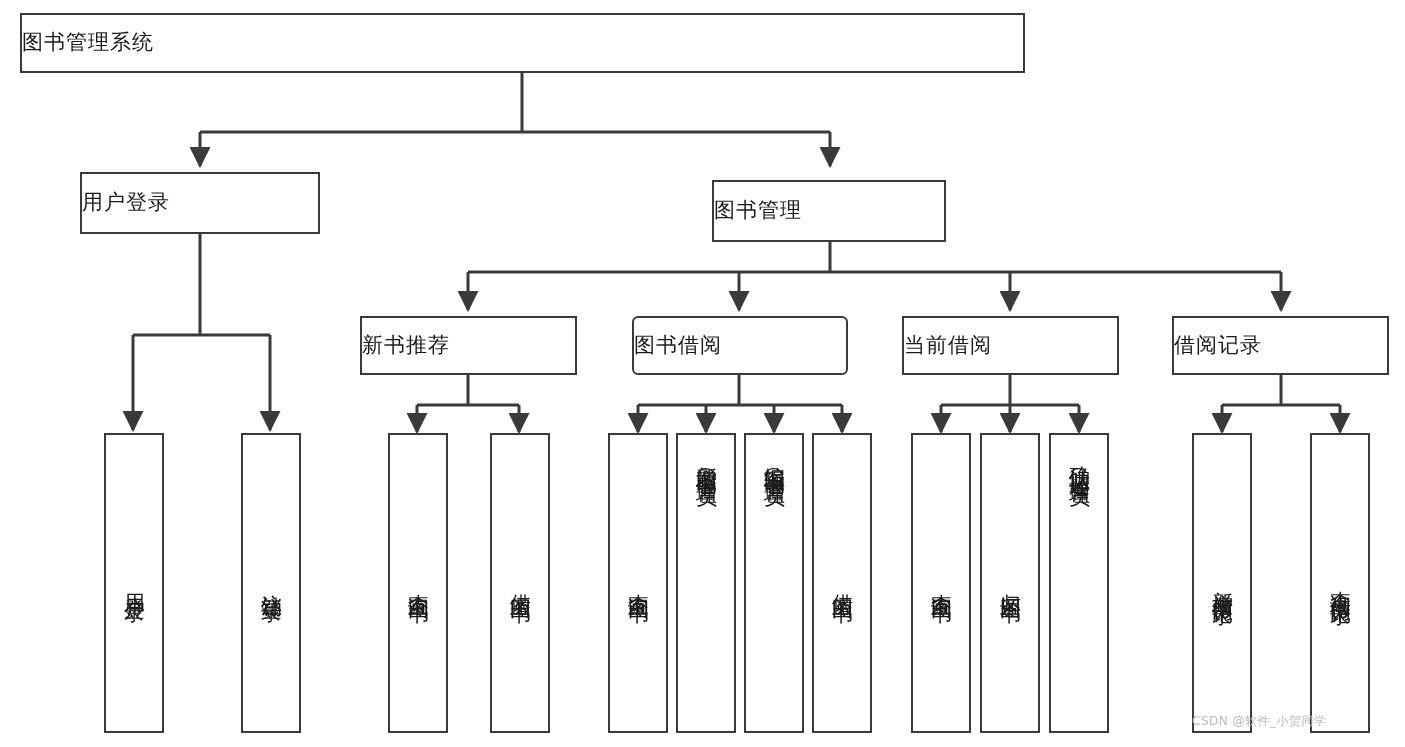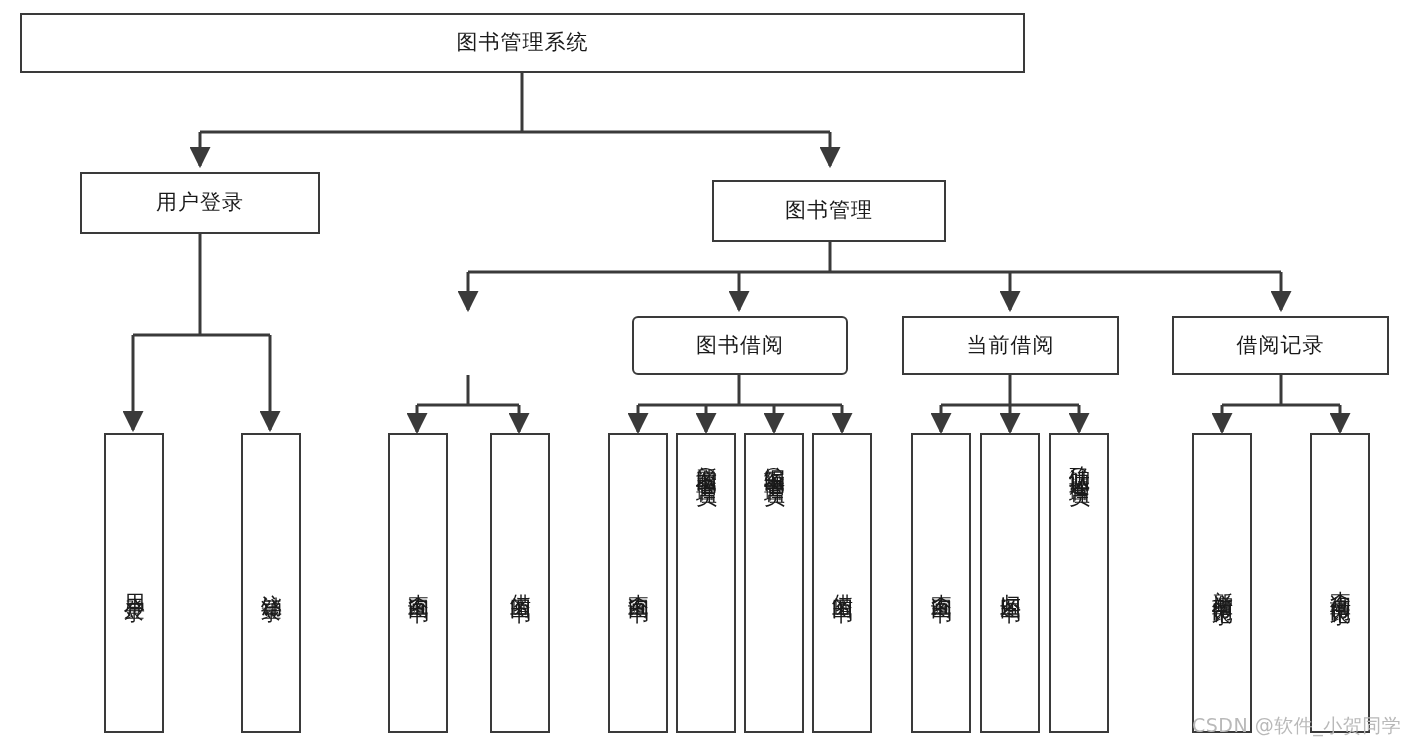--- a/index.html
+++ b/index.html
@@ -18,21 +18,20 @@
     background: #ffffff;
     overflow: hidden;
   }
   .node {
     position: absolute;
     box-sizing: border-box;
     background: #ffffff;
     border: 2px solid #3a3a3a;
     display: flex;
     align-items: center;
-    justify-content: center;
     color: #1a1a1a;
   }
   .node.horiz .label {
     font-size: 21px;
     line-height: 1.2;
     letter-spacing: 1px;
     white-space: nowrap;
   }
   .node.vert {
     align-items: flex-start;
@@ -54,21 +53,21 @@
   #edges {
     position: absolute;
     left: 0;
     top: 0;
     width: 1405px;
     height: 747px;
     pointer-events: none;
   }
   .watermark {
     position: absolute;
-    font-size: 19px;
+    font-size: 12px;
     color: #b9b9b9;
     white-space: nowrap;
     letter-spacing: 0.5px;
   }
 </style>
 </head>
 <body>
 
 <div id="canvas">
 
@@ -127,20 +126,23 @@
     <span class="label">图书管理系统</span>
   </div>
 
   <div class="node horiz" style="left:80px; top:172px; width:240px; height:62px;">
     <span class="label">用户登录</span>
   </div>
   <div class="node horiz" style="left:712px; top:172px; width:234px; height:62px;margin-top:8px;">
     <span class="label">图书管理</span>
   </div>
 
+  <div class="node horiz" style="left:360px; top:316px; width:217px; height:59px;">
+    <span class="label">新书推荐</span>
+  </div>
   <div class="node horiz" style="left:632px; top:316px; width:216px; height:59px;border-radius:6px;">
     <span class="label">图书借阅</span>
   </div>
   <div class="node horiz" style="left:1172px; top:316px; width:217px; height:59px;">
     <span class="label">借阅记录</span>
   </div>
   <div class="node horiz" style="left:902px; top:316px; width:217px; height:59px;">
     <span class="label">当前借阅</span>
   </div>
 

